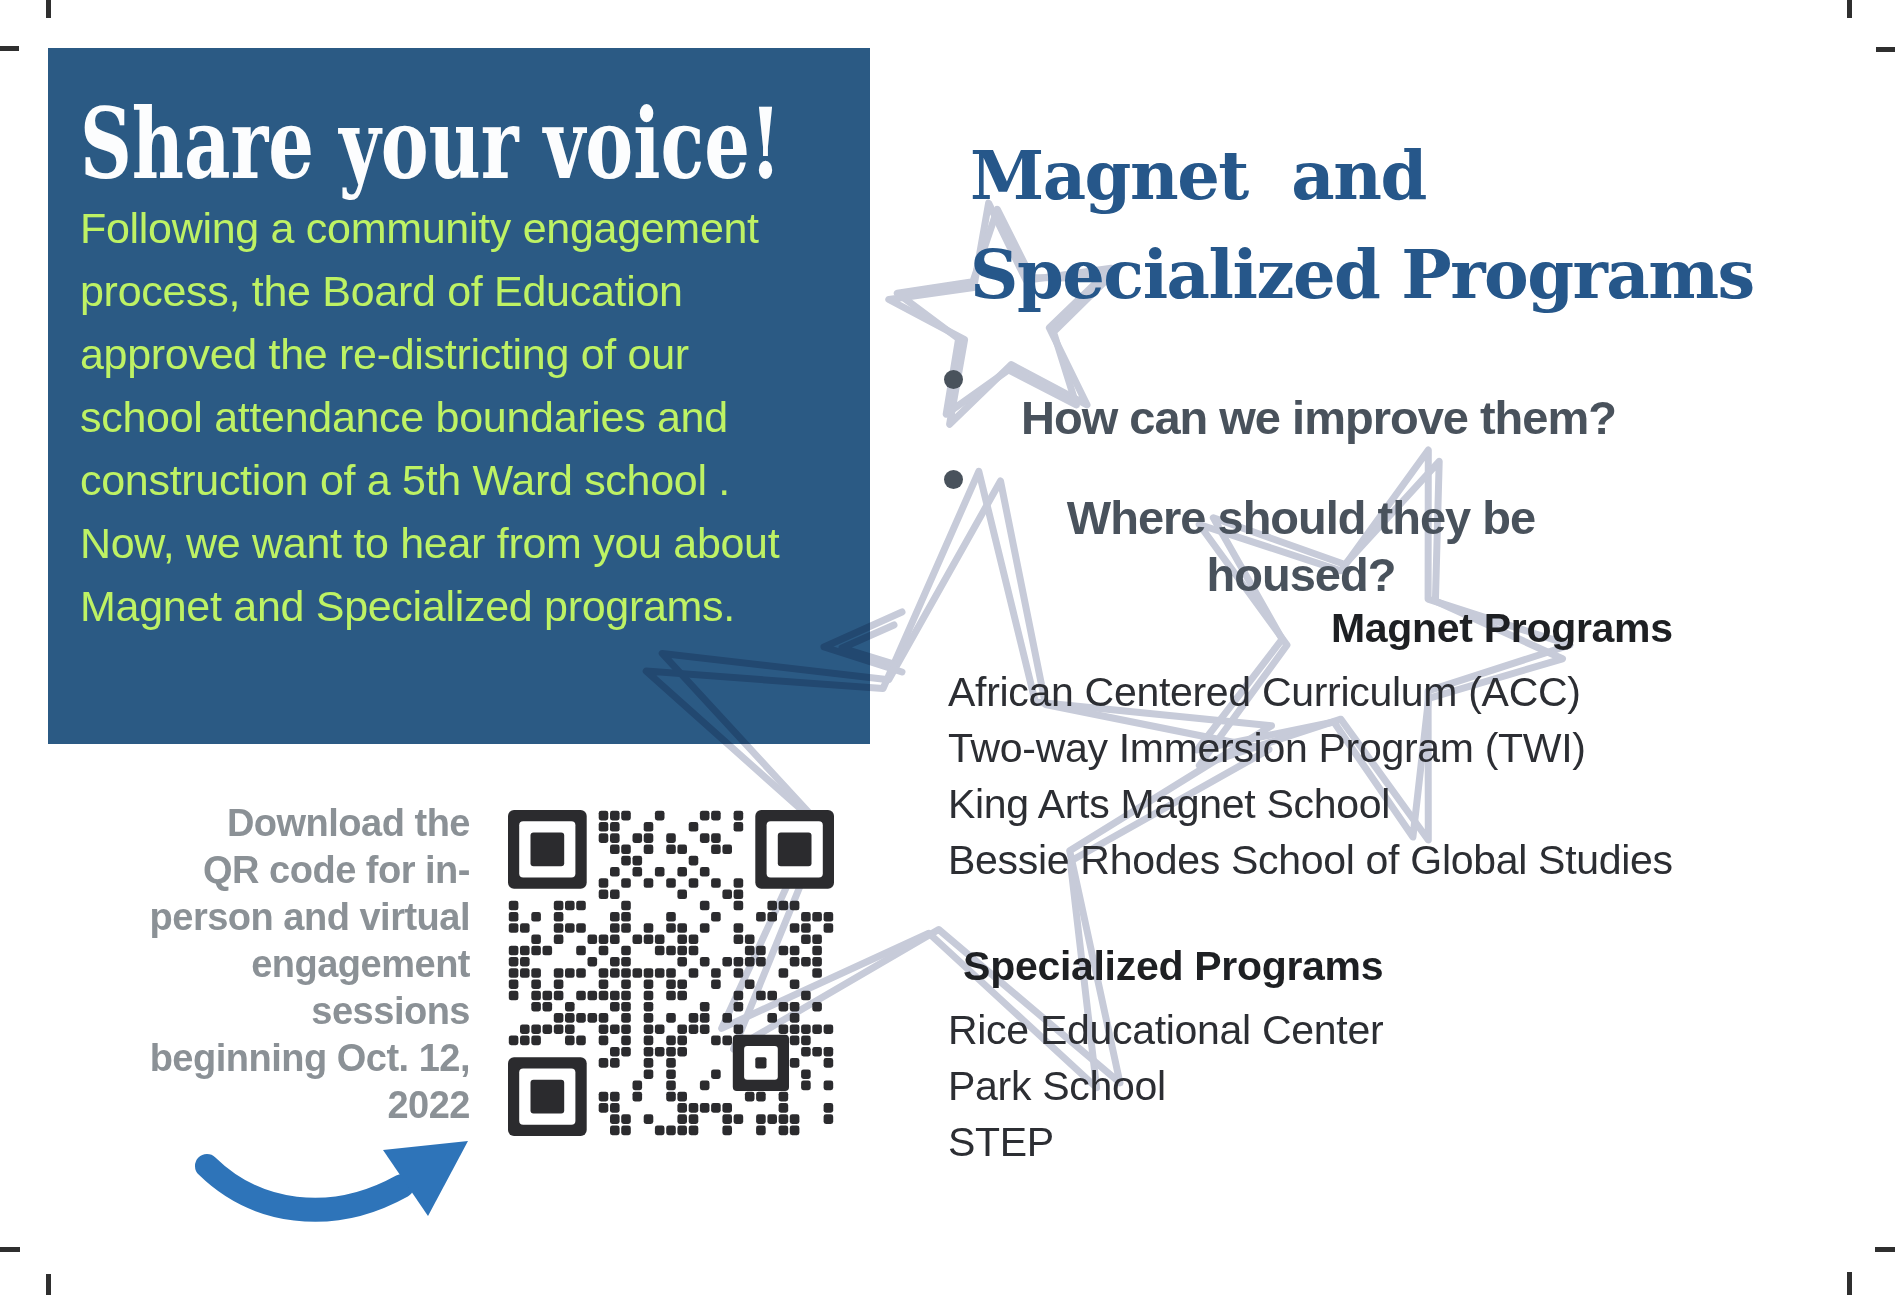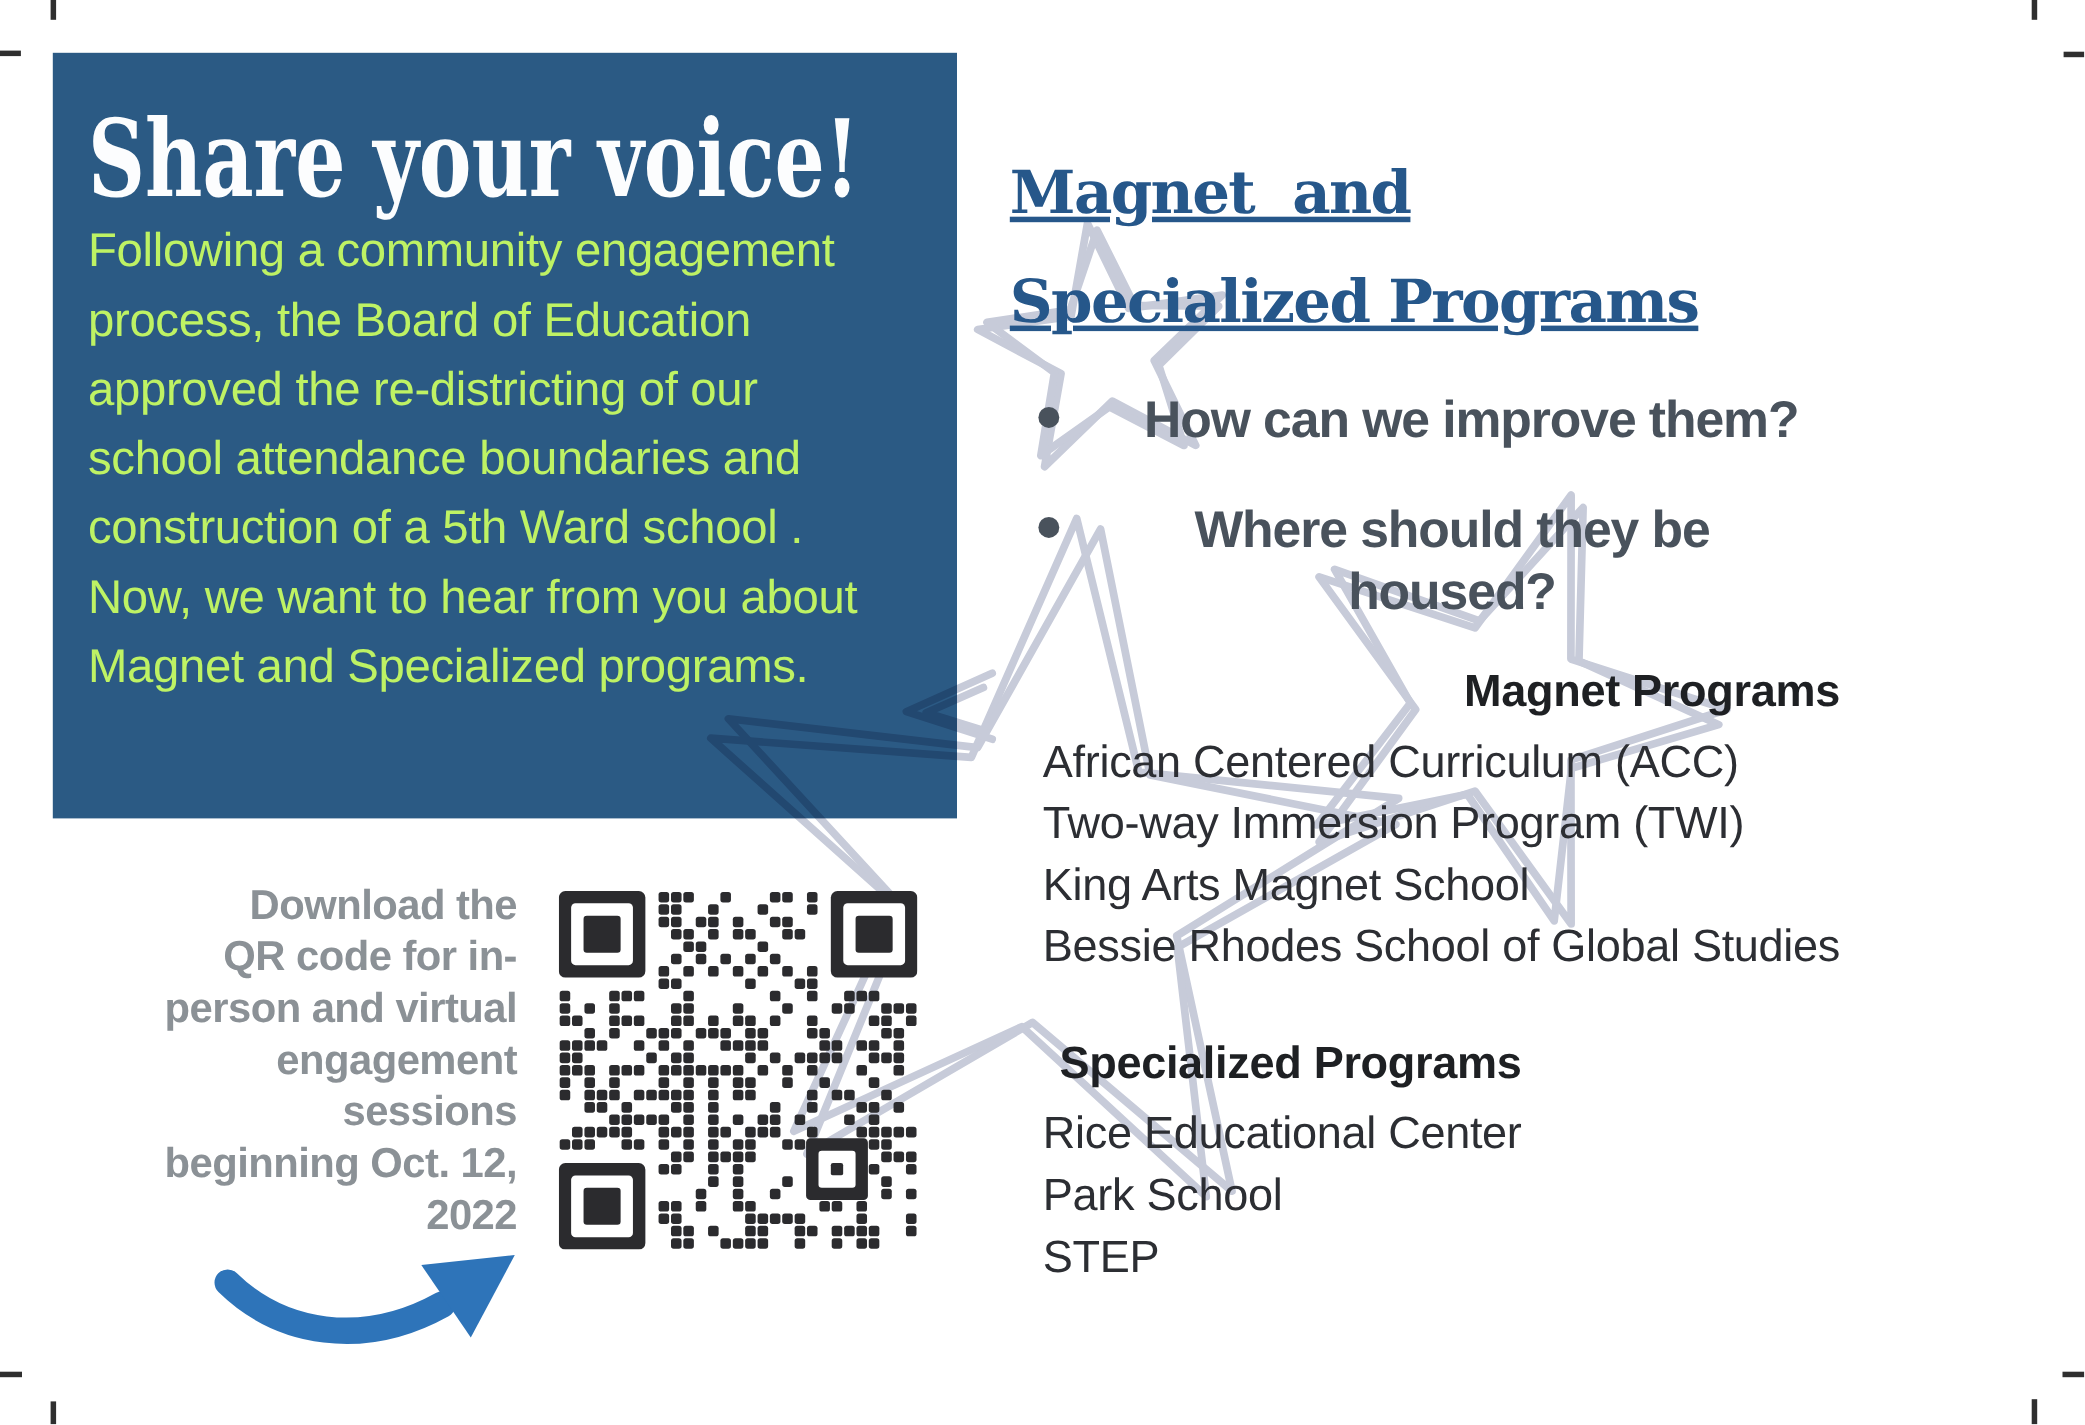--- a/index.html
+++ b/index.html
@@ -51,27 +51,26 @@
     font-weight:700; font-size:38px; line-height:47px; z-index:3;
     color:var(--text_gray,#8b9196); letter-spacing:-0.5px;
   }
   .caption div { white-space:nowrap; }
 
   
   .qr { position:absolute; left:508px; top:810px; width:326px; height:326px; z-index:3; }
 
   
   .rp-title {
-    position:absolute; left:918px; top:126px; z-index:3; margin:0;
-    font-family:"DejaVu Serif", serif; font-weight:700; font-size:54px;
+    position:absolute; left:970px; top:126px; z-index:3; margin:0;
+    font-family:"DejaVu Serif", serif; font-weight:700; font-size:67px;
     line-height:99px; color:var(--title_blue,#26578a); letter-spacing:-1.5px;
     white-space:pre;
-    text-decoration:underline;
-  }
-  .bullet-row { position:absolute; display:flex; align-items:flex-start; z-index:3; }
+  }
+  .bullet-row { position:absolute; display:flex; align-items:flex-start; z-index:3;flex-direction:column; }
   .bullet-row.b1 { left:944px; top:352px; }
   .bullet-row.b2 { left:944px; top:452px;text-align:center; }
   .dot { width:19px; height:19px; border-radius:50%; background:var(--text_dark,#49525c);
     margin-top:18px; flex:0 0 auto; }
   .bullet-text {
     margin-left:77px; font-size:47px; font-weight:700; line-height:57px;
     color:var(--text_dark,#49525c); letter-spacing:-1px;
   }
   .b2 .bullet-text { max-width:560px; }
 

